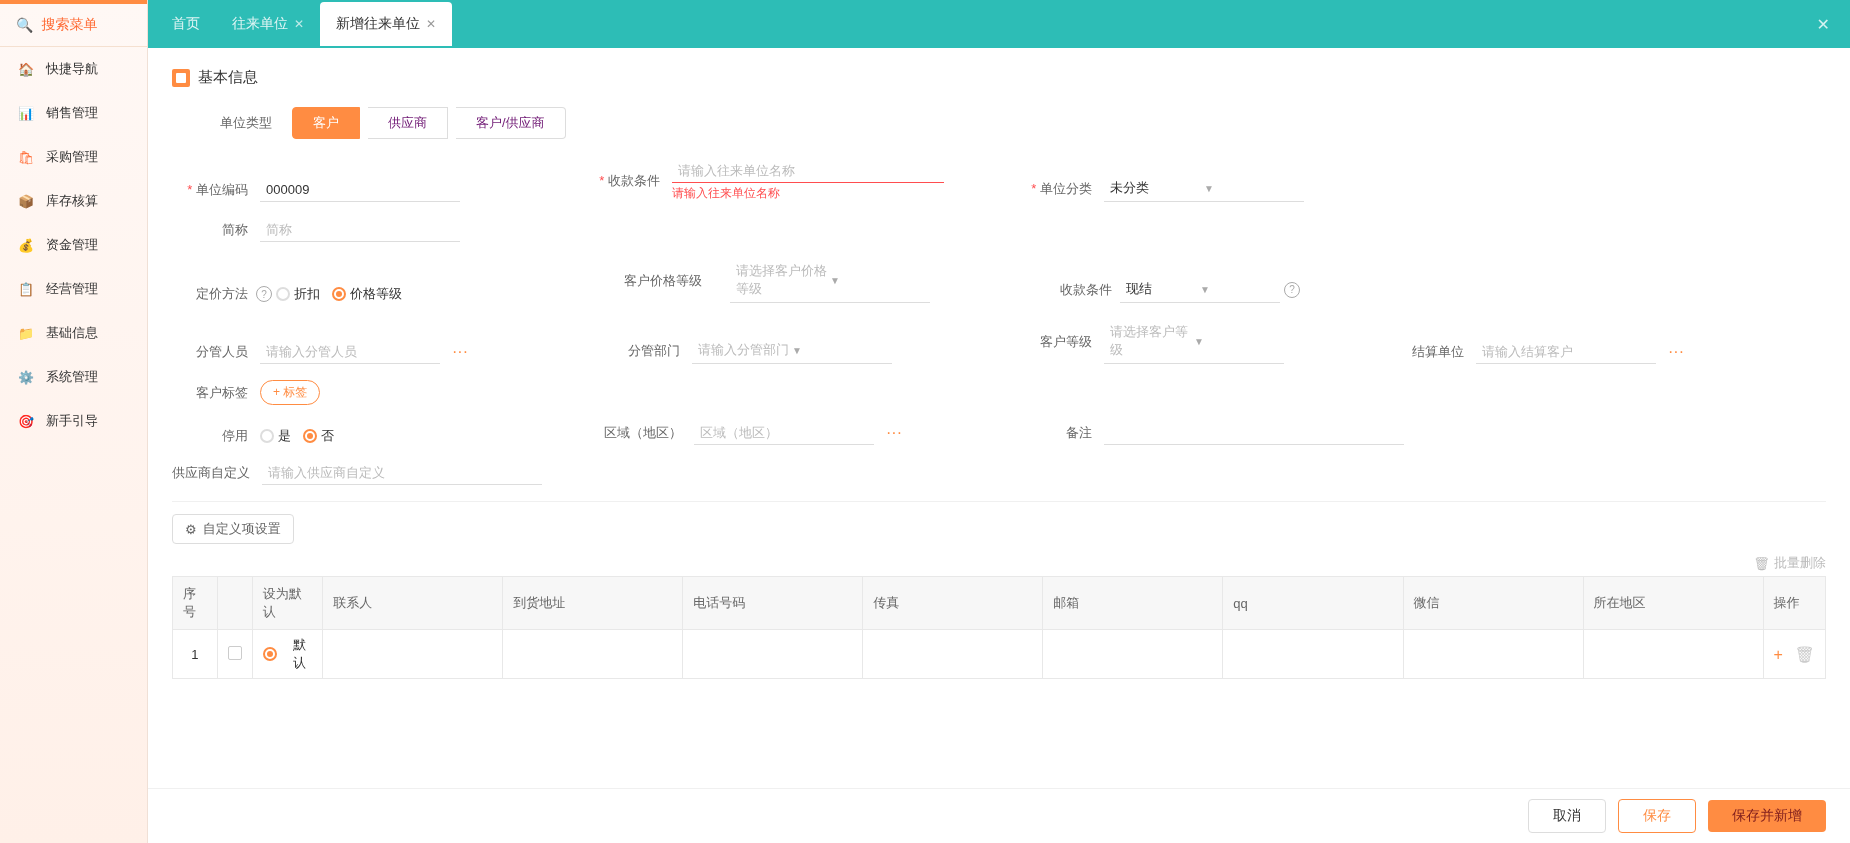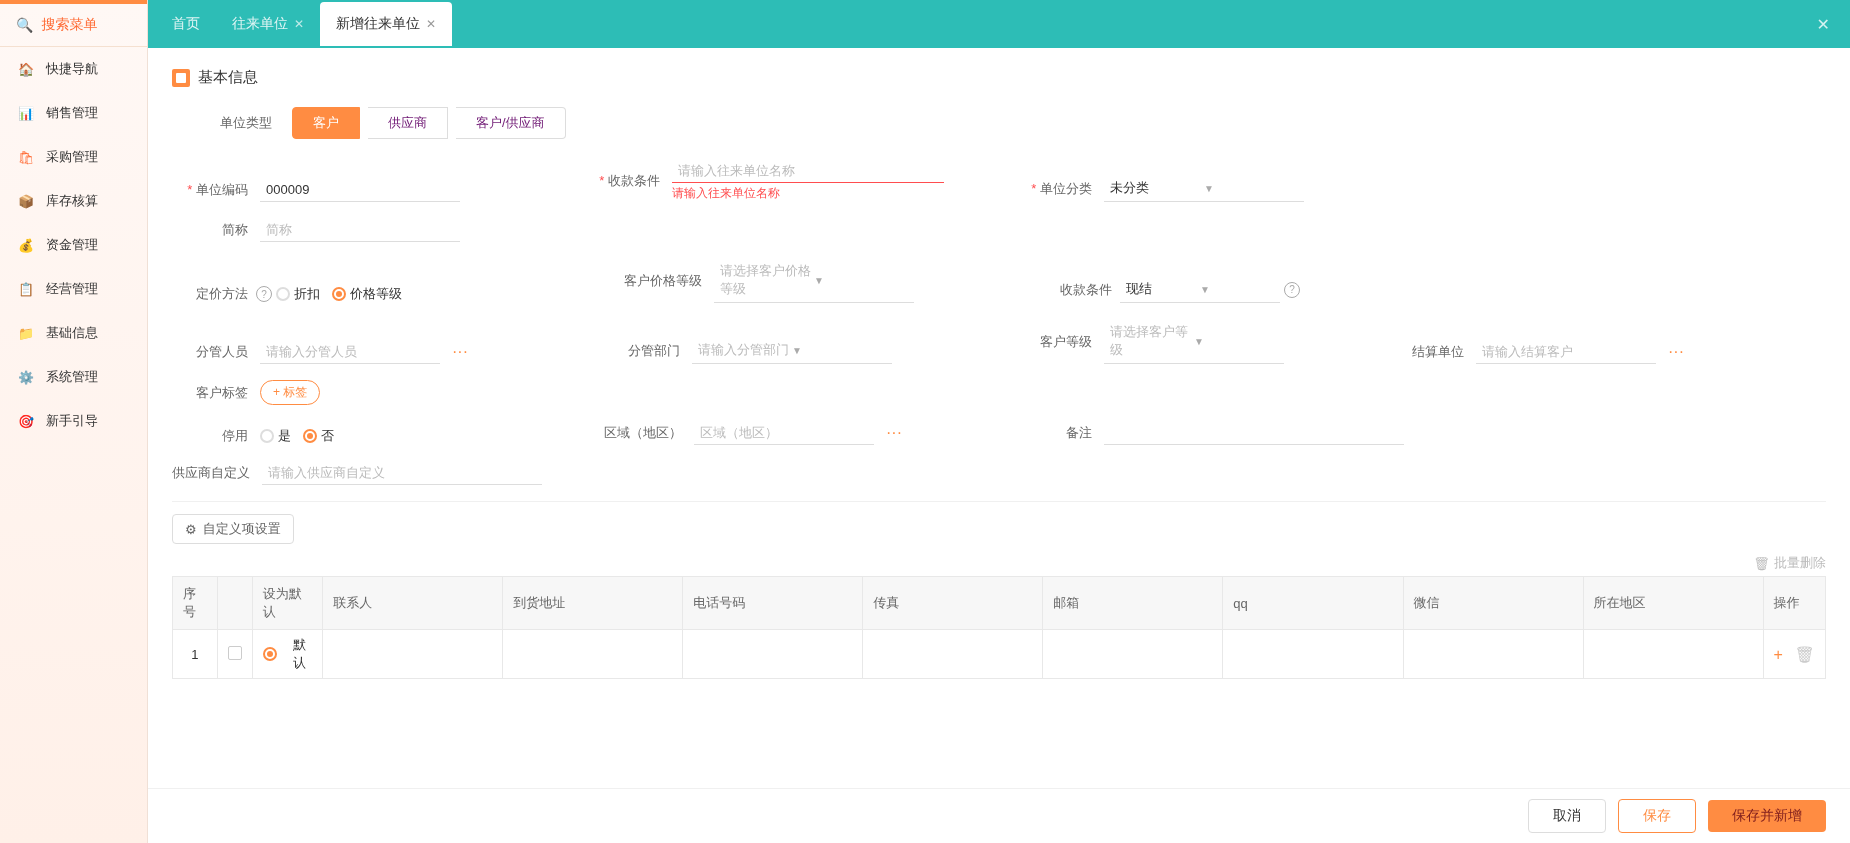--- a/index.html
+++ b/index.html
@@ -438,21 +438,21 @@
           </div>
           <div class="radio-item">
             <div class="radio-circle checked"></div>
             <span class="radio-label">价格等级</span>
           </div>
         </div>
       </div>
       <div class="field-gap"></div>
       <div class="form-field" style="max-width:340px;">
         <span class="field-label">客户价格等级</span>
-        <div class="field-select" style="max-width:200px;">
+        <div class="field-select" style="max-width:200px;margin-left:16px;">
           <span>请选择客户价格等级</span>
           <span class="chevron">▼</span>
         </div>
       </div>
       <div class="field-gap"></div>
       <div class="form-field" style="max-width:360px; gap:4px;">
         <span class="field-label">收款条件</span>
         <div class="field-select" style="max-width:160px;">
           <span class="value">现结</span>
           <span class="chevron">▼</span>

